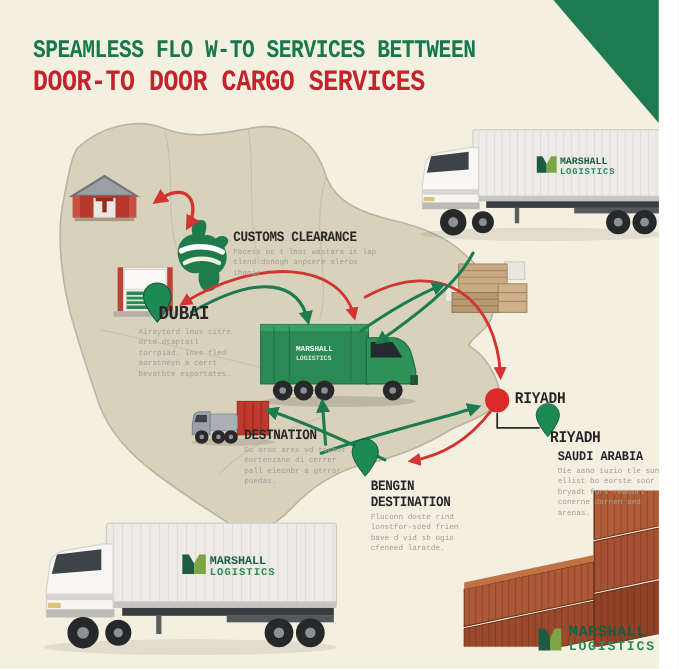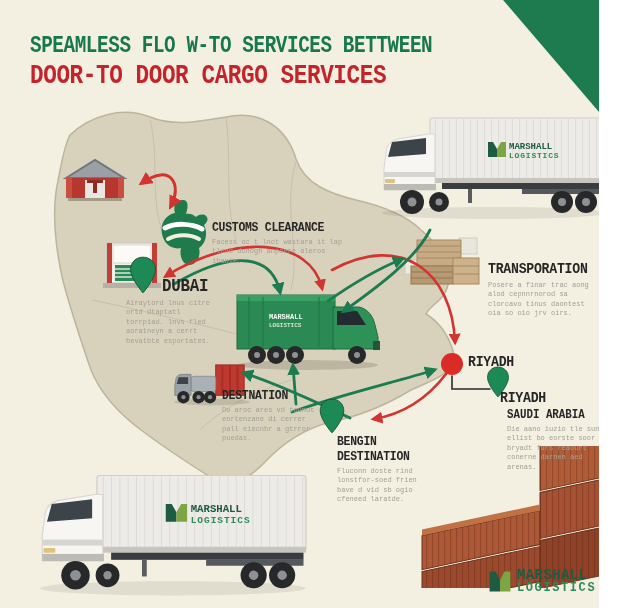--- a/index.html
+++ b/index.html
@@ -274,36 +274,32 @@
     <path d="M12,1 C6,1 1.5,5.5 1.5,11.5 C1.5,19 12,31 12,31 C12,31 22.5,19 22.5,11.5 C22.5,5.5 18,1 12,1 Z" fill="#1d8a55" stroke="#14543a" stroke-width="0.8"></path>
   </svg>
   <svg class="abs z5" style="left:486px;top:366px" width="24" height="32" viewBox="0 0 24 32">
     <path d="M12,1 C6,1 1.5,5.5 1.5,11.5 C1.5,19 12,31 12,31 C12,31 22.5,19 22.5,11.5 C22.5,5.5 18,1 12,1 Z" fill="#1d8a55" stroke="#14543a" stroke-width="0.8"></path>
   </svg>
   <svg class="abs z5" style="left:440px;top:352px" width="24" height="24" viewBox="0 0 24 24">
     <circle cx="12" cy="12" r="11" fill="#d92c27"></circle>
   </svg>
 
 
-  <div class="lbl" style="left:212px;top:220px;width:135px">
+  <div class="lbl" style="left:212px;top:208px;width:135px">
     <h3>CUSTOMS CLEARANCE</h3>
     <p>Facess oc t lnot wastara it lap tlend donogh anpcere aleros ihanie.</p>
   </div>
 
-  <div class="lbl lg" style="left:162px;top:276px">
+  <div class="lbl lg" style="left:144px;top:276px">
     <h3>DUBAI</h3>
   </div>
   <div class="lbl" style="left:126px;top:299px;width:95px">
     <p style="margin-top:0">Airaytord lnus citre ortd dtaptatl torrpiad. lnvs fled aoratneyn a cerrt bevatbte esportates.</p>
   </div>
 
-  <div class="lbl md" style="left:488px;top:261px;width:110px">
-    <h3>TRANSPORATION</h3>
-    <p>Posere a finar trac aong alod cepnnrnorod sa clorcavo tinus daontest oia so oio jrv oirs.</p>
-  </div>
 
   <div class="lbl md" style="left:468px;top:354px">
     <h3>RIYADH</h3>
   </div>
 
   <div class="lbl md" style="left:500px;top:390px;width:105px">
     <h3>RIYADH</h3>
     <h4 style="margin-left:7px">SAUDI ARABIA</h4>
     <p style="margin-left:7px">Die aano iuzio tle sune ellist bo eorste soor bryadt fors reaourt conerne darnen aed arenas.</p>
   </div>

